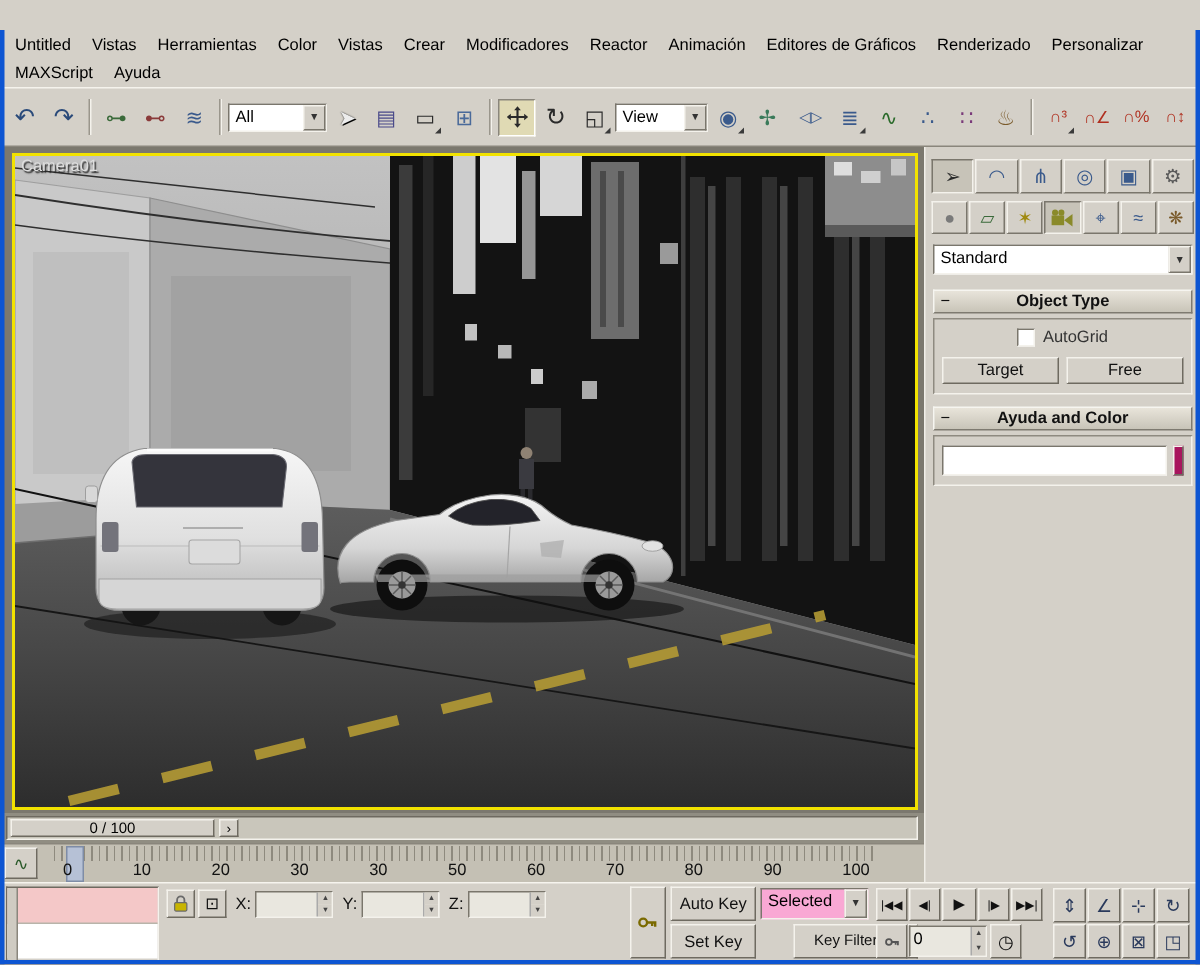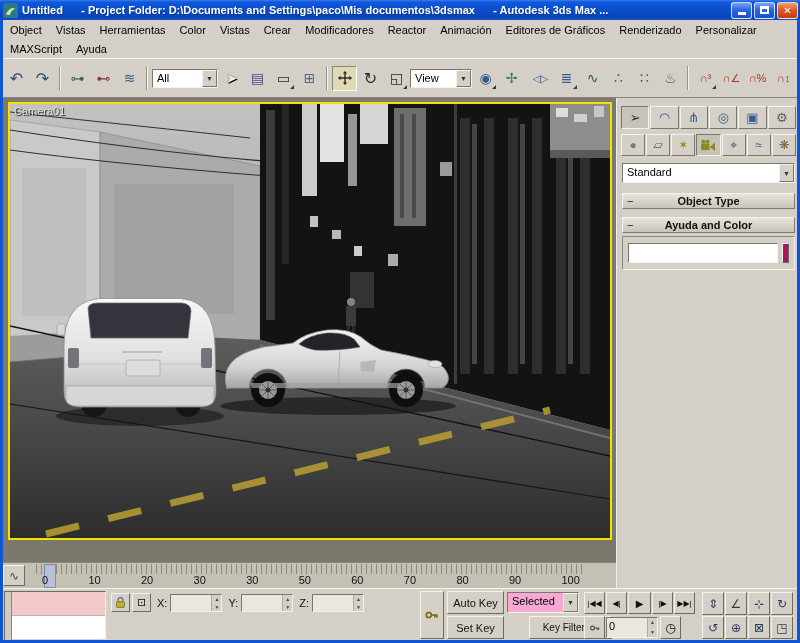--- a/index.html
+++ b/index.html
@@ -150,42 +150,24 @@
 </style>
 </head>
 <body>
 
 <div class="screen">
 
   <div class="frame-strip fs-left"></div>
   <div class="frame-strip fs-right"></div>
   <div class="frame-strip fs-bottom"></div>
 
-  <div class="titlebar">
-    <span class="appicon">
-      <svg viewBox="0 0 16 16" width="15" height="15">
-          <rect width="16" height="16" rx="2" fill="#2a7a8a"></rect>
-          <path d="M3 12 Q8 3 13 6 Q9 7 7 13 Z" fill="#d8e8a0"></path>
-        </svg>
-    </span>
-    <span class="wtitle">Untitled      - Project Folder: D:\Documents and Settings\paco\Mis documentos\3dsmax      - Autodesk 3ds Max ...</span>
-    <span class="winbtns">
-      <span class="wbtn min">
-          <i class="minbar"></i>
-        </span>
-      <span class="wbtn max">
-          <i class="maxbox"></i>
-        </span>
-      <span class="wbtn close">✕</span>
-    </span>
-  </div>
 
   <div class="menubar">
     <div class="menurow">
-      <span class="menuitem">Object</span>
+      <span class="menuitem">Untitled</span>
       <span class="menuitem">Vistas</span>
       <span class="menuitem">Herramientas</span>
       <span class="menuitem">Color</span>
       <span class="menuitem">Vistas</span>
       <span class="menuitem">Crear</span>
       <span class="menuitem">Modificadores</span>
       <span class="menuitem">Reactor</span>
       <span class="menuitem">Animación</span>
       <span class="menuitem">Editores de Gráficos</span>
       <span class="menuitem">Renderiz­ado</span>
@@ -394,34 +376,50 @@
       <div class="tcombo ccombo">
         <span class="tcombo-text">Standard</span>
         <span class="combo-btn">▼</span>
       </div>
 
       <div class="rollout">
         <div class="rhead">
           <span class="rminus">−</span>
           <span class="rtitle">Object Type</span>
         </div>
+        <div class="rgroup">
+          <div class="agrow">
+            <span class="checkbox"></span>
+            <span>AutoGrid</span>
+          </div>
+          <div class="btnrow">
+            <span class="pbtn">Target</span>
+            <span class="pbtn">Free</span>
+          </div>
+        </div>
       </div>
 
       <div class="rollout">
         <div class="rhead">
           <span class="rminus">−</span>
           <span class="rtitle">Ayuda and Color</span>
         </div>
         <div class="rgroup namerow">
           <input class="nameinput" value="" style="">
           <span class="swatch" style="background: rgb(168, 21, 94);"></span>
         </div>
       </div>
     </div>
 
+    <div class="timeslider">
+      <div class="ts-groove">
+        <span class="ts-handle">0 / 100</span>
+        <span class="ts-arrow">›</span>
+      </div>
+    </div>
 
     <div class="trackbar">
       <span class="tb-curve-btn">∿</span>
       <div class="tb-ticks"></div>
       <div class="tb-indicator"></div>
       <div class="tb-nums">
         <span>0</span>
         <span>10</span>
         <span>20</span>
         <span>30</span>

